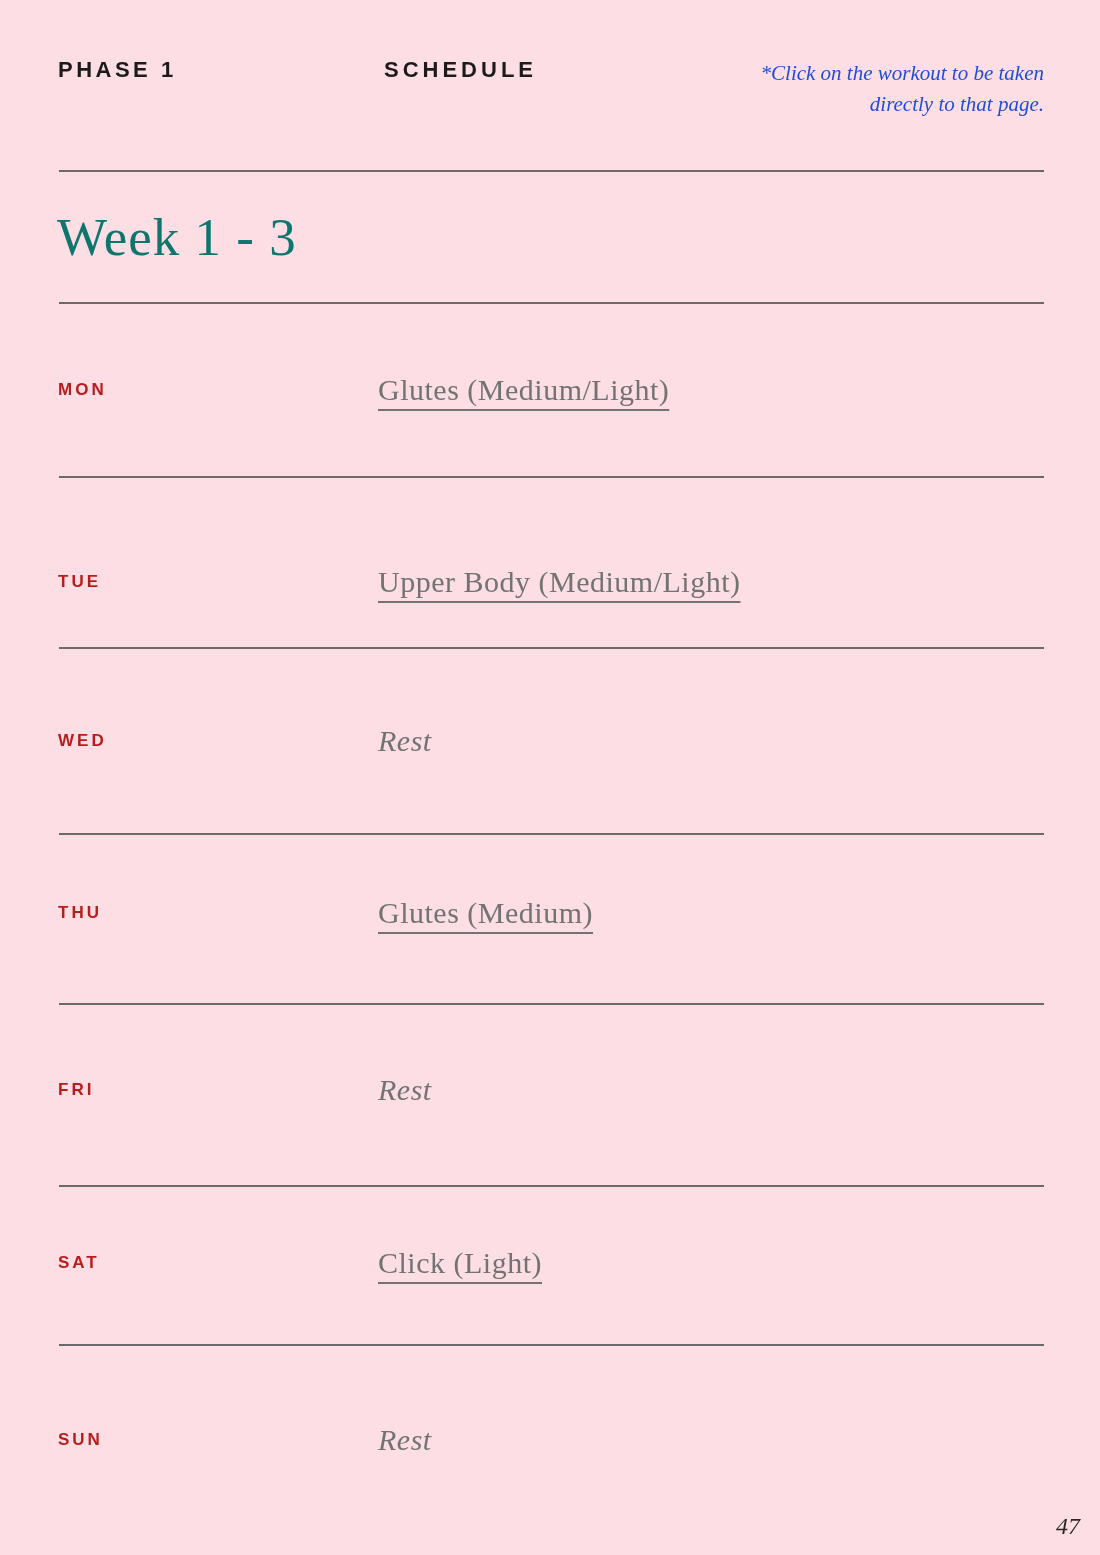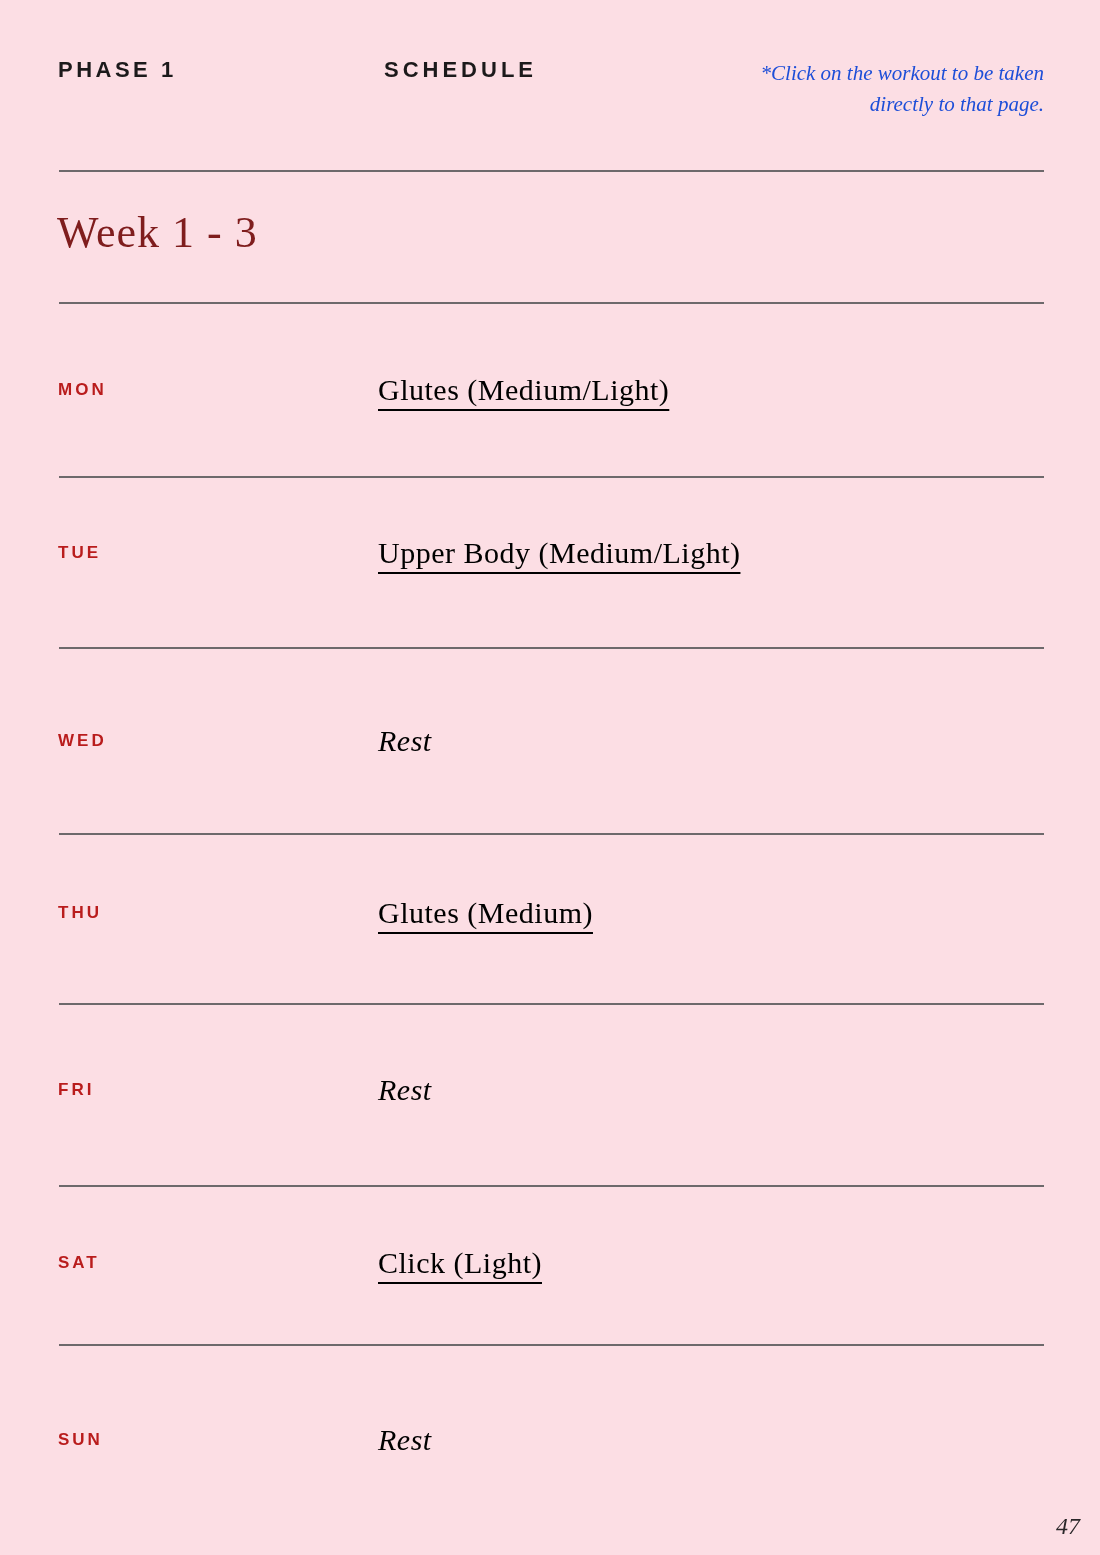--- a/index.html
+++ b/index.html
@@ -47,23 +47,23 @@
     position: absolute;
     left: 59px;
     width: 985px;
     height: 2px;
     background: #6d696b;
   }
   
   .week-heading {
     position: absolute;
     left: 57px; top: 207px;
-    font-size: 44px;
+    font-size: 53px;
     letter-spacing: 1px;
-    color: #7f1d1d;
+    color: #0f766e;
   }
   
   .row {
     position: absolute;
     left: 58px;
     right: 56px;
     height: 50px;
     display: flex;
     align-items: center;
   }
@@ -71,21 +71,21 @@
     width: 320px;
     flex: 0 0 320px;
     font-family: "Liberation Sans", sans-serif;
     font-weight: 700;
     font-size: 17px;
     letter-spacing: 3px;
     color: #b91c1c;
   }
   .workout {
     font-size: 30px;
-    color: #000000;
+    color: #737373;
     letter-spacing: 0.5px;
   }
   .workout.is-link {
     text-decoration: underline;
     text-underline-offset: 9px;
     text-decoration-thickness: 1.5px;
     cursor: pointer;
   }
   .workout.is-rest {
     font-style: italic;
@@ -120,21 +120,21 @@
   <div class="rule" style="top:1003px"></div>
   <div class="rule" style="top:1185px"></div>
   <div class="rule" style="top:1344px"></div>
 
   <div class="week-heading">Week 1 - 3</div>
 
   <div class="row" style="top:365px">
     <span class="day">MON</span>
     <span class="workout is-link">Glutes (Medium/Light)</span>
   </div>
-  <div class="row" style="top:528px">
+  <div class="row" style="top:557px">
     <span class="day">TUE</span>
     <span class="workout is-link">Upper Body (Medium/Light)</span>
   </div>
   <div class="row" style="top:716px">
     <span class="day">WED</span>
     <span class="workout is-rest">Rest</span>
   </div>
   <div class="row" style="top:888px">
     <span class="day">THU</span>
     <span class="workout is-link">Glutes (Medium)</span>

